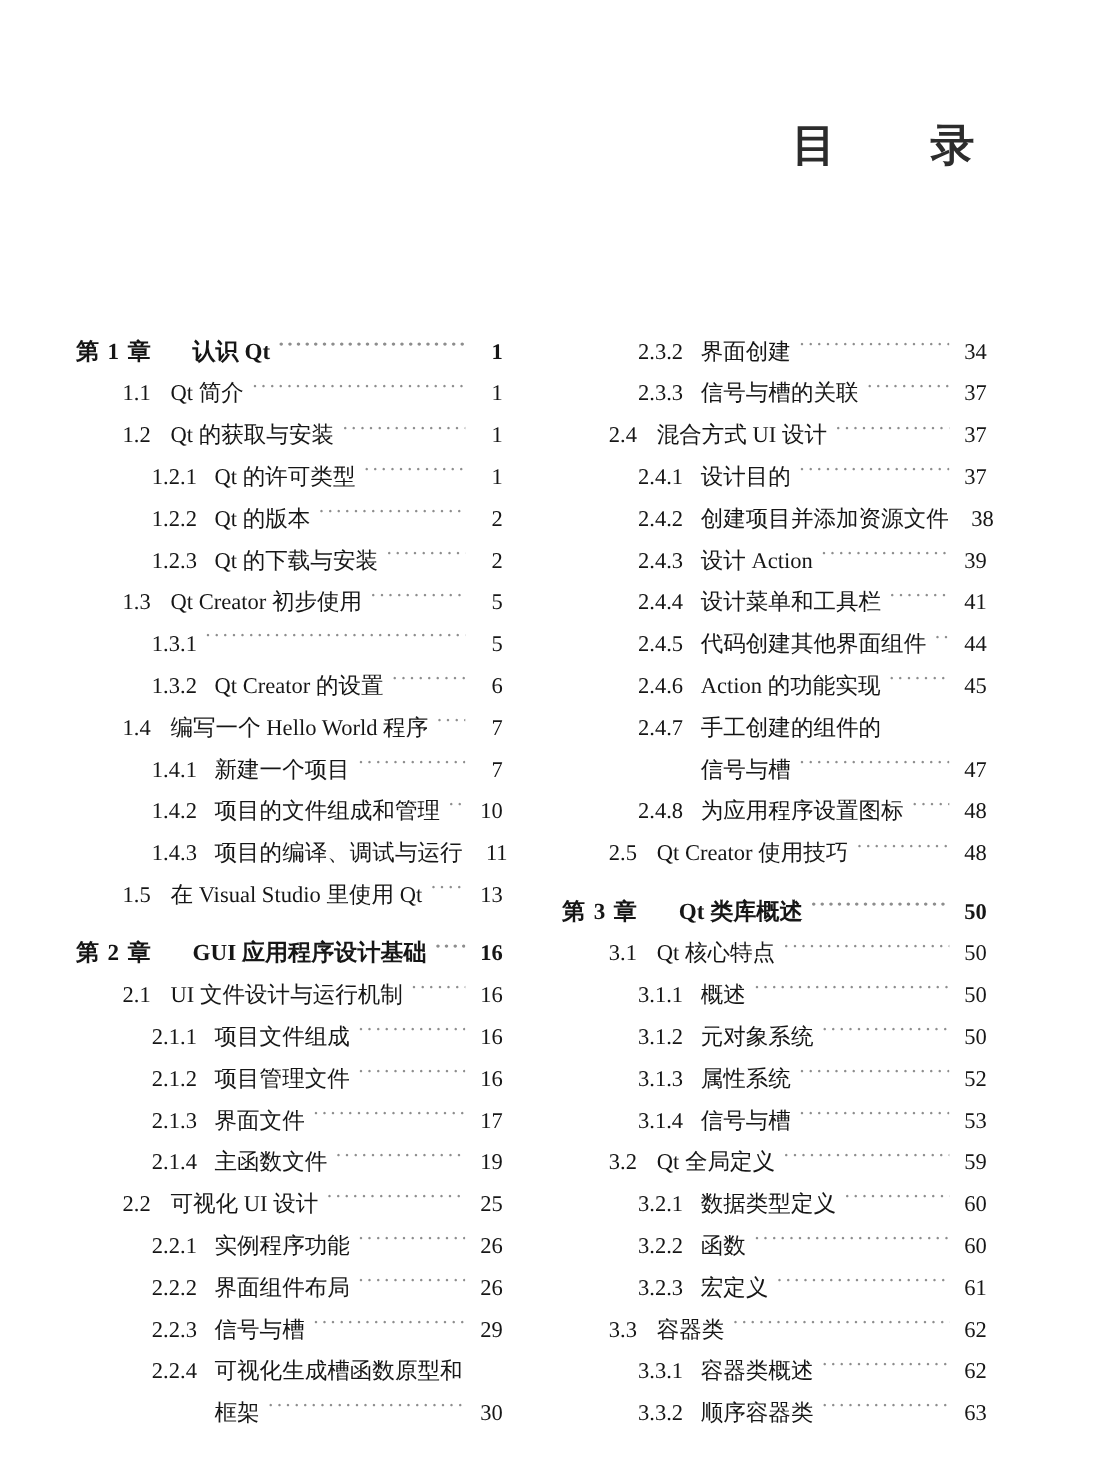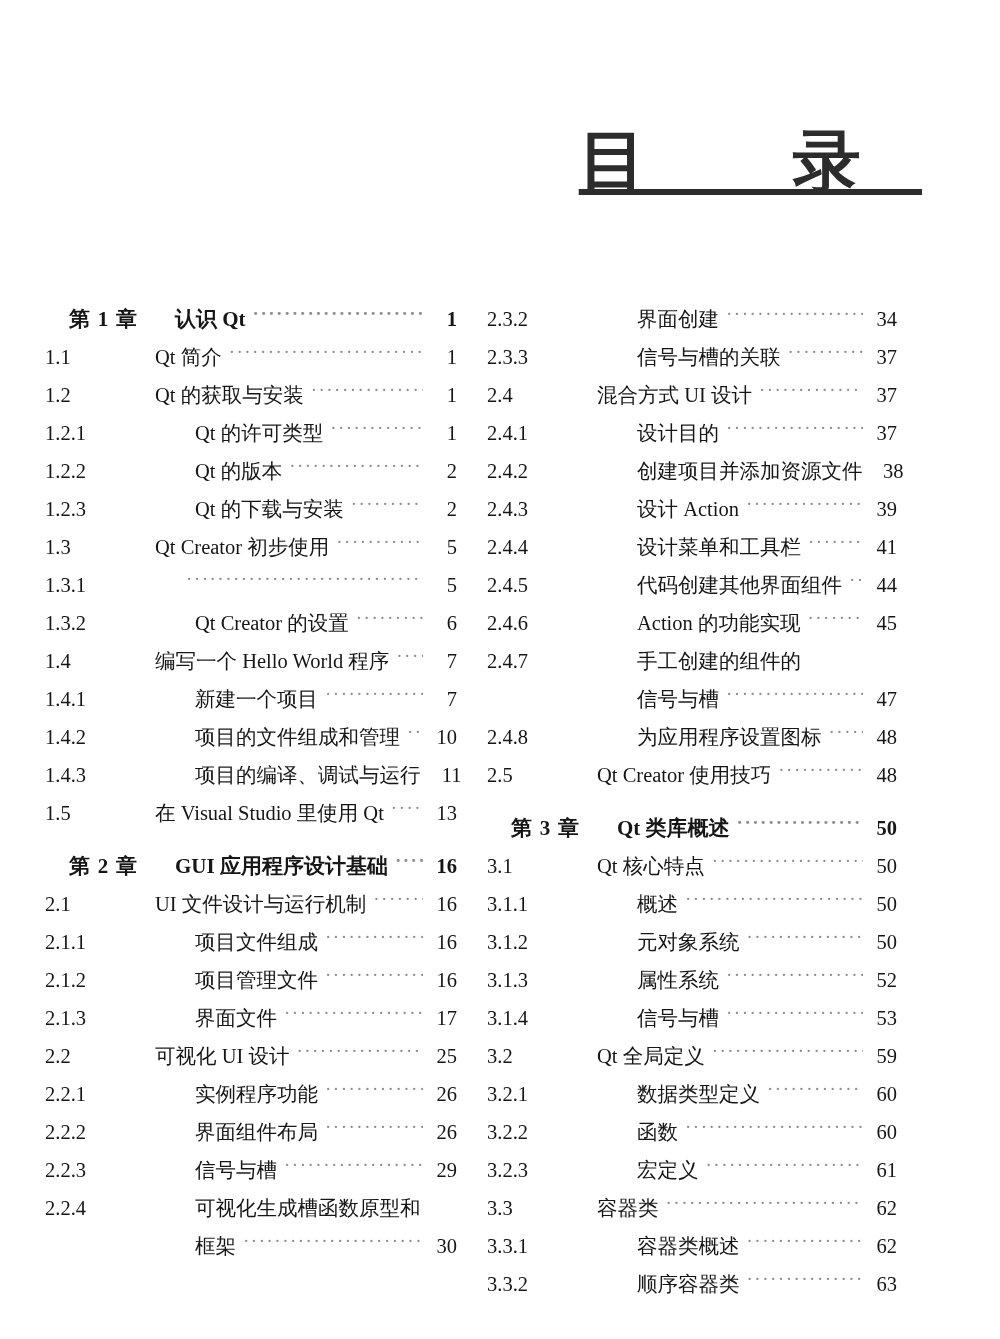--- a/index.html
+++ b/index.html
@@ -14,31 +14,30 @@
     font-family: "Liberation Serif", "DejaVu Serif", serif;
     color: #161616;
     position: relative;
     overflow: hidden;
     -webkit-font-smoothing: antialiased;
   }
 
   
   #toc-title {
     position: absolute;
-    top: 128px;
+    top: 112px;
     right: 78px;
-    font-size: 68px;
+    font-size: 40px;
     font-weight: bold;
     letter-spacing: 0.90em;
     color: #2c2c2c;
     font-family: "DejaVu Sans", "Liberation Sans", sans-serif;
     line-height: 1;
     white-space: nowrap;
     text-indent: 0;
-    text-decoration: underline;
   }
 
   
   #columns {
     position: absolute;
     top: 305px;
     left: 0;
     width: 1000px;
   }
   .col {
@@ -53,21 +52,21 @@
     display: flex;
     align-items: baseline;
     height: 38px;
     white-space: nowrap;
     font-size: 20.5px;
   }
   .entry.shift-top { margin-top: 15px; }
 
   .num {
     flex: 0 0 auto;
-    text-align: left;
+    text-align: right;
     font-family: "Liberation Serif", "DejaVu Serif", serif;
   }
   .label {
     flex: 0 0 auto;
     padding-left: 12px;
   }
   .leader {
     flex: 1 1 auto;
     overflow: hidden;
     margin: 0 4px 0 7px;
@@ -229,20 +228,26 @@
         <span class="label">项目管理文件</span>
         <span class="leader"></span>
         <span class="page">16</span>
       </div>
       <div class="entry lvl3">
         <span class="num">2.1.3</span>
         <span class="label">界面文件</span>
         <span class="leader"></span>
         <span class="page">17</span>
       </div>
+      <div class="entry lvl3">
+        <span class="num">2.1.4</span>
+        <span class="label">主函数文件</span>
+        <span class="leader"></span>
+        <span class="page">19</span>
+      </div>
       <div class="entry lvl2">
         <span class="num">2.2</span>
         <span class="label">可视化 UI 设计</span>
         <span class="leader"></span>
         <span class="page">25</span>
       </div>
       <div class="entry lvl3">
         <span class="num">2.2.1</span>
         <span class="label">实例程序功能</span>
         <span class="leader"></span>

